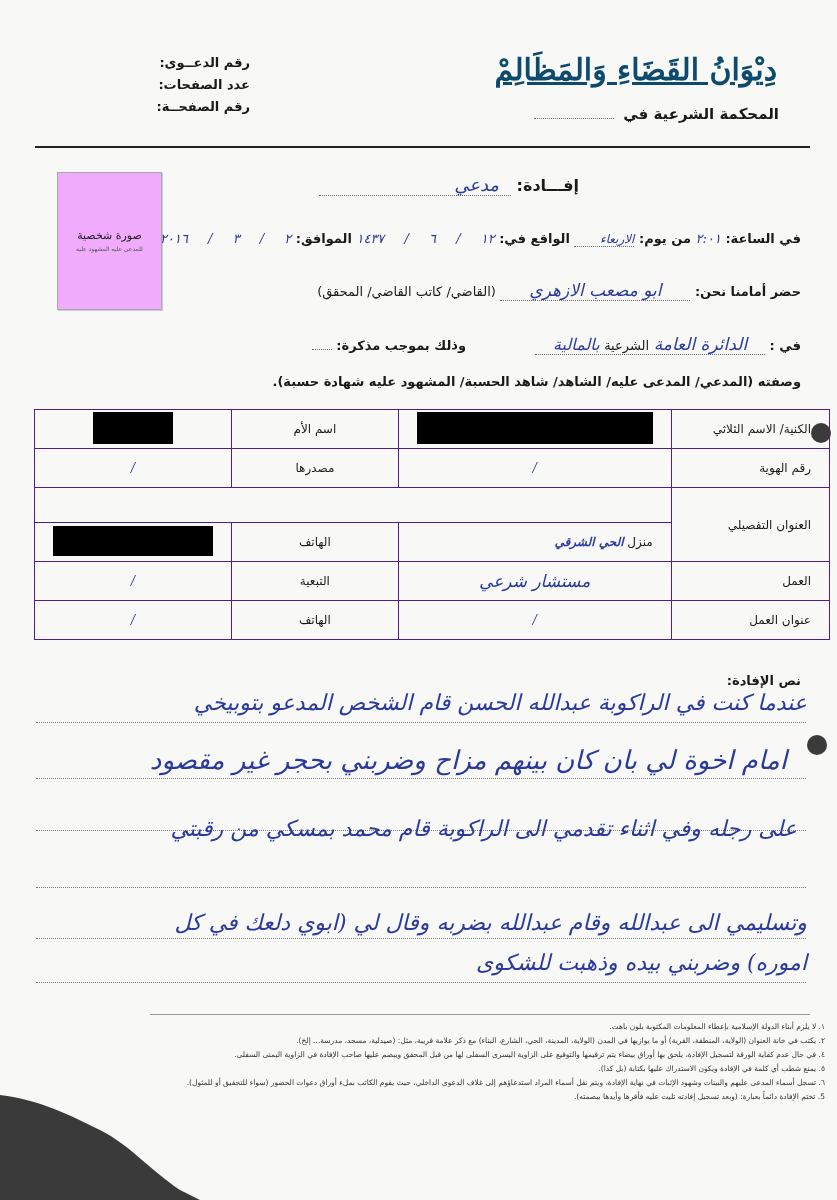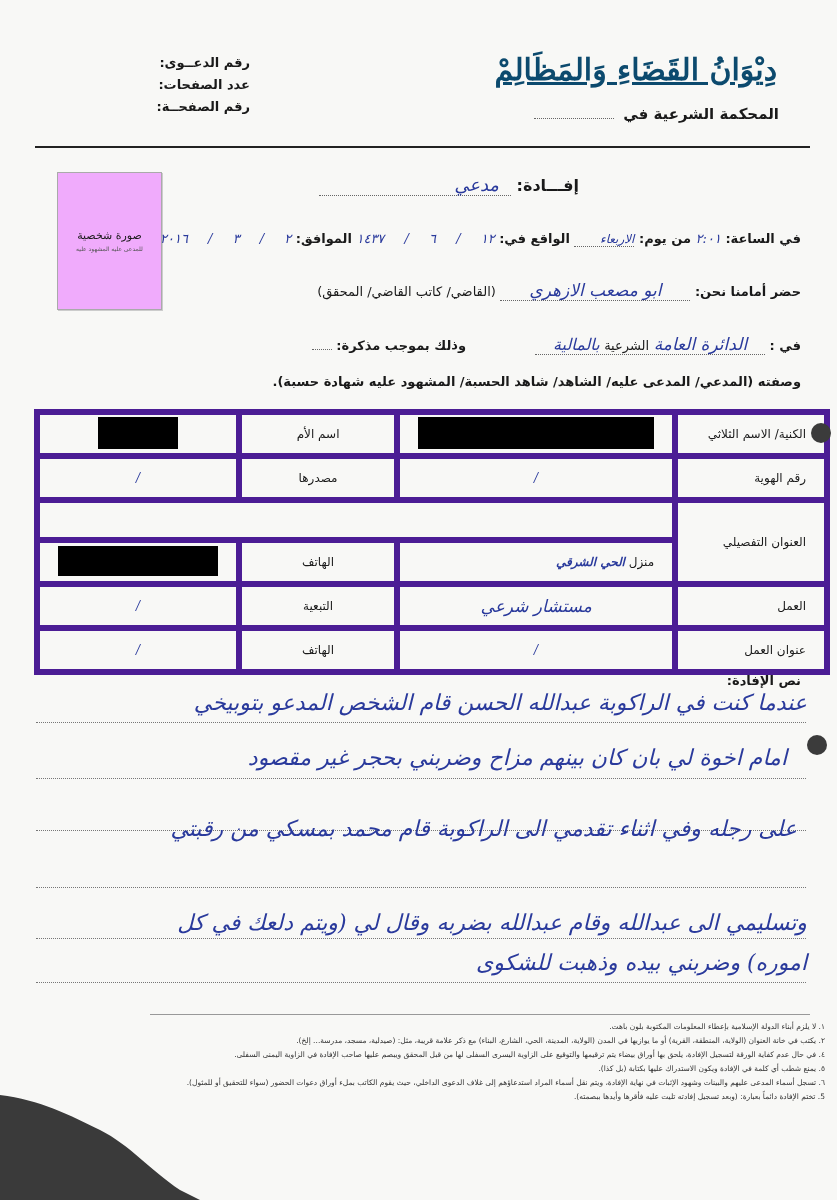--- a/index.html
+++ b/index.html
@@ -5,21 +5,21 @@
   html, body { margin:0; padding:0; }
   body { width:837px; height:1200px; background:#f7f7f5; position:relative; overflow:hidden;
          font-family:"DejaVu Sans", sans-serif; color:#1a1a1a; }
   .page { position:absolute; left:0; top:0; width:837px; height:1200px; background:#f8f8f6; }
   .abs { position:absolute; }
   .rtl { direction:rtl; }
   .hand { color:#2a3a9c; font-family:"DejaVu Serif", serif; font-style:italic; }
   .dots { border-bottom:1px dotted #666; }
   .title-cal { font-family:"DejaVu Serif", serif; font-size:30px; font-weight:bold; letter-spacing:1px; color:#0c4a6e;text-decoration:underline; }
   table.info { position:absolute; left:34px; top:409px; width:796px; border-collapse:collapse; direction:rtl; }
-  table.info td { border:6px solid #4c1d95; font-size:12px; padding:0 18px; text-align:center; height:38px;margin-left:20px; }
+  table.info td { border:1px solid #4c1d95; font-size:12px; padding:0 18px; text-align:center; height:38px;margin-left:20px; }
   table.info td.h { text-align:right; font-weight:normal; width:130px; }
   .redact { background:#000; display:inline-block; }
   .hline { position:absolute; border-bottom:1px dotted #777; }
   .footnotes { position:absolute; left:40px; top:1020px; width:785px; direction:rtl; font-size:7.5px; color:#333; line-height:14px; }
   .hole { position:absolute; width:20px; height:20px; border-radius:50%; background:#3b3b3b; }
   .photo { position:absolute; left:57px; top:172px; width:103px; height:136px; border:1px solid #aaa; background:#f0abfc;
            box-shadow: 1px 1px 0 #ccc; text-align:center; }
 </style>
 </head>
 <body>
@@ -129,23 +129,23 @@
   <div class="hline" style="left:36px; top:722px; width:770px;"></div>
   <div class="hline" style="left:36px; top:778px; width:770px;"></div>
   <div class="hline" style="left:36px; top:830px; width:770px;"></div>
   <div class="hline" style="left:36px; top:887px; width:770px;"></div>
   <div class="hline" style="left:36px; top:938px; width:770px;"></div>
   <div class="hline" style="left:36px; top:982px; width:770px;"></div>
 
   <div class="hole" style="right:10px; top:735px;"></div>
 
   <div class="abs rtl hand" style="right:30px; top:690px; width:790px; font-size:22px; white-space:nowrap;">عندما كنت في الراكوبة عبدالله الحسن قام الشخص المدعو بتوبيخي</div>
-  <div class="abs rtl hand" style="right:50px; top:745px; width:770px; font-size:22px; white-space:nowrap;">امام اخوة لي بان كان بينهم مزاح وضربني بحجر غير مقصود</div>
+  <div class="abs rtl hand" style="right:50px; top:745px; width:770px; font-size:26px; white-space:nowrap;">امام اخوة لي بان كان بينهم مزاح وضربني بحجر غير مقصود</div>
   <div class="abs rtl hand" style="right:40px; top:800px; width:780px; font-size:22px; white-space:nowrap;margin-top:16px;">على رجله وفي اثناء تقدمي الى الراكوبة قام محمد بمسكي من رقبتي</div>
-  <div class="abs rtl hand" style="right:30px; top:910px; width:790px; font-size:22px; white-space:nowrap;">وتسليمي الى عبدالله وقام عبدالله بضربه وقال لي (ويتم دلعك في كل</div>
+  <div class="abs rtl hand" style="right:30px; top:910px; width:790px; font-size:22px; white-space:nowrap;">وتسليمي الى عبدالله وقام عبدالله بضربه وقال لي (ابوي دلعك في كل</div>
   <div class="abs rtl hand" style="right:30px; top:950px; width:790px; font-size:22px; white-space:nowrap;">اموره) وضربني بيده وذهبت للشكوى</div>
 
   <div class="abs" style="left:150px; top:1014px; width:660px; height:1px; background:#999;"></div>
 
   <div class="footnotes">
     <div>١. لا يلزم أبناء الدولة الإسلامية بإعطاء المعلومات المكتوبة بلون باهت.</div>
     <div>٢. يكتب في خانة العنوان (الولاية، المنطقة، القرية) أو ما يوازيها في المدن (الولاية، المدينة، الحي، الشارع، البناء) مع ذكر علامة قريبة، مثل: (صيدلية، مسجد، مدرسة... إلخ).</div>
     <div>٤. في حال عدم كفاية الورقة لتسجيل الإفادة، يلحق بها أوراق بيضاء يتم ترقيمها والتوقيع على الزاوية اليسرى السفلى لها من قبل المحقق ويبصم عليها صاحب الإفادة في الزاوية اليمنى السفلى.</div>
     <div>٥. يمنع شطب أي كلمة في الإفادة ويكون الاستدراك عليها بكتابة (بل كذا).</div>
     <div>٦. تسجل أسماء المدعى عليهم والبينات وشهود الإثبات في نهاية الإفادة، ويتم نقل أسماء المراد استدعاؤهم إلى غلاف الدعوى الداخلي، حيث يقوم الكاتب بملء أوراق دعوات الحضور (سواء للتحقيق أو للمثول).</div>

